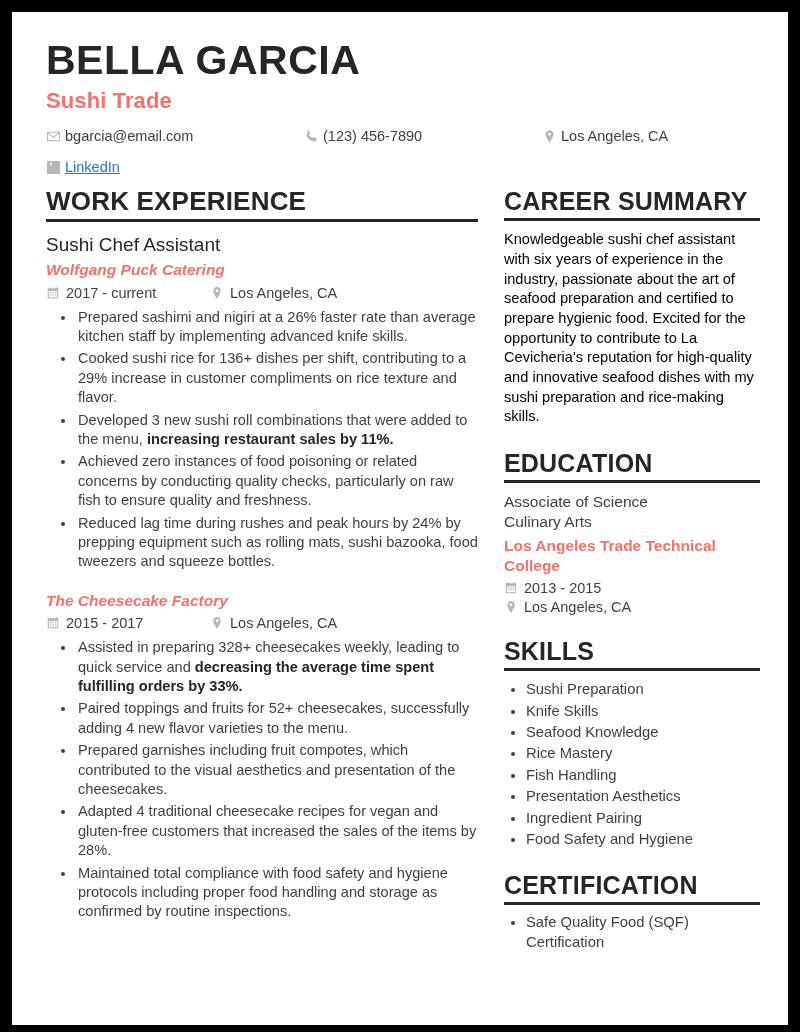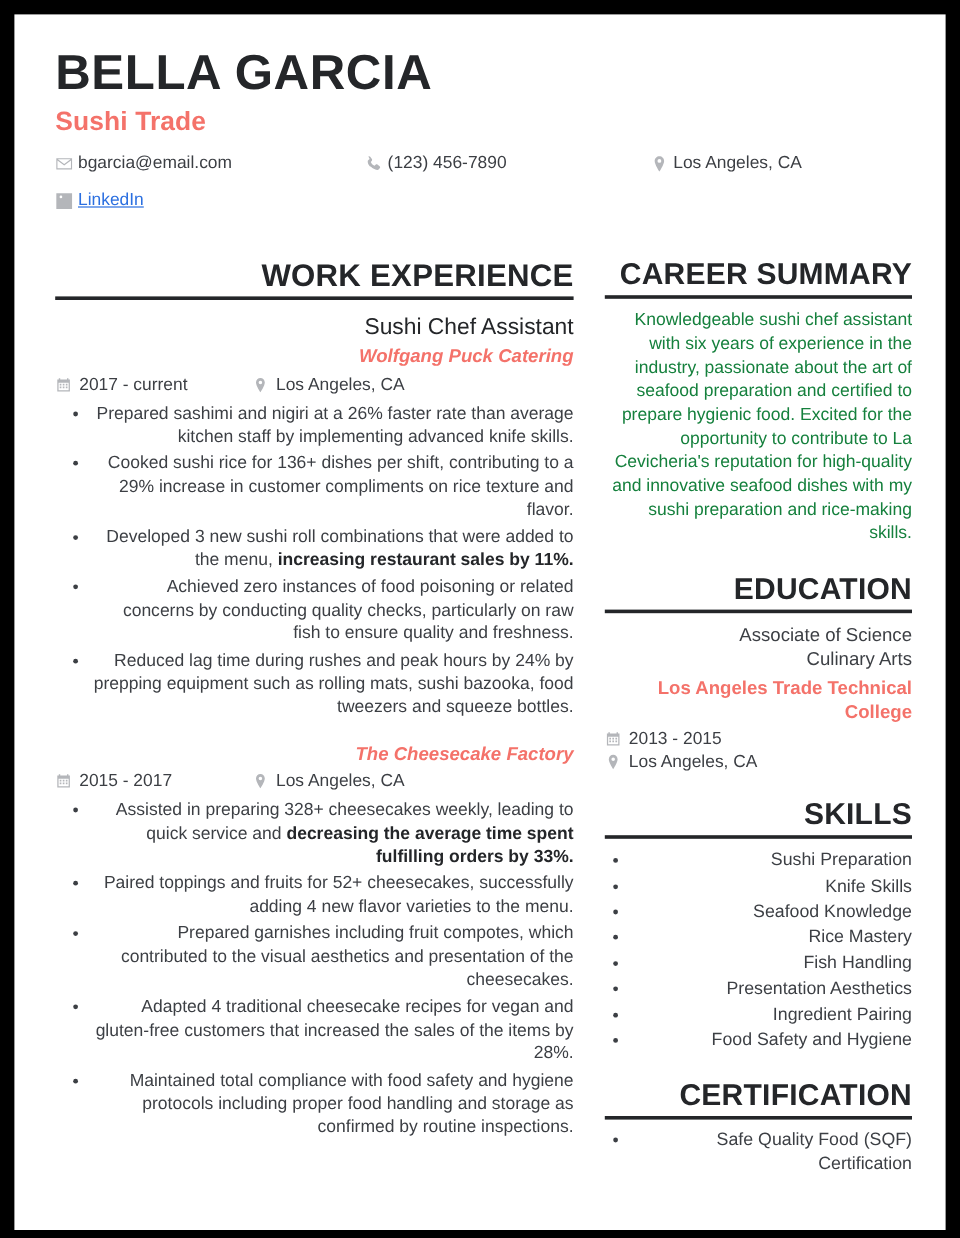--- a/index.html
+++ b/index.html
@@ -74,23 +74,22 @@
     display: inline-flex;
     align-items: center;
     justify-content: center;
     color: #b4b6ba;
   }
   .ico svg { display: block; fill: currentColor; }
 
   
   .columns {
     display: flex;
-    margin-top: 36px;
+    margin-top: 8px;
     align-items: flex-start;
-    text-align: right;
   }
   .col-left  { width: 455px; padding-right: 18px; }
   .col-right { width: 267px; padding-left: 8px; }
 
   .sec-head {
     font-size: 26px;
     font-weight: bold;
     color: #242629;
     letter-spacing: 0.2px;
     line-height: 1.12;
@@ -140,21 +139,21 @@
     padding-left: 2px;
   }
   ul.bullets li b {
     font-weight: bold;
     color: #242629;
   }
 
   
   .summary-text {
     font-size: 14.6px;
-    color: #15803d;
+    color: #000000;
     line-height: 1.35;
     margin-top: 9px;
   }
 
   .sec-right + .sec-right { margin-top: 22px; }
 
   .edu-degree {
     font-size: 15.5px;
     color: #3c3f44;
     line-height: 1.3;

